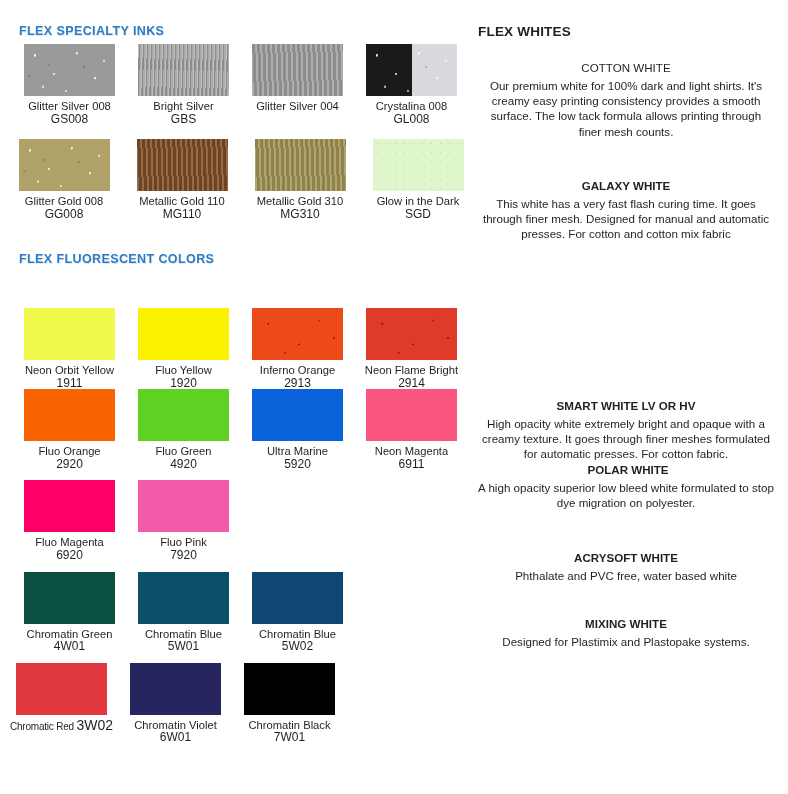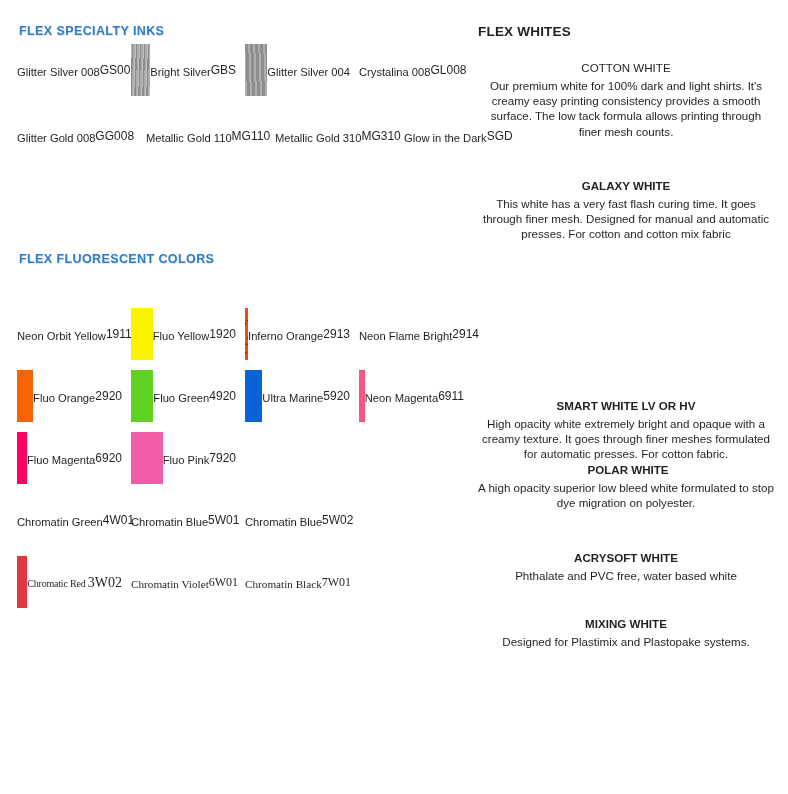--- a/index.html
+++ b/index.html
@@ -47,21 +47,21 @@
     width: 465px;
   }
   .swatch-row {
     display: flex;
     flex-direction: row;
   }
   .swatch-cell {
     width: 105px;
     margin-right: 9px;
     display: flex;
-    flex-direction: row;
+    flex-direction: column;
     align-items: center;
   }
   .swatch-cell:last-child { margin-right: 0; }
 
   .chip {
     width: 91px;
     height: 52px;
     position: relative;
     overflow: hidden;
     background: #cccccc;
@@ -241,21 +241,21 @@
             <div class="chip chip-dots" style="background: rgb(223, 245, 203);"></div>
             <div class="chip-label">Glow in the Dark</div>
             <div class="chip-code">SGD</div>
           </div>
         </div>
       </div>
 
     <div class="section-heading" id="heading-fluorescent">FLEX FLUORESCENT COLORS</div>
 
     <div class="swatch-grid" id="grid-fluorescent" style="top:308px;">
-        <div class="swatch-row" style="margin-bottom: 10px; padding-left: 17px;">
+        <div class="swatch-row" style="padding-left: 17px;">
           <div class="swatch-cell">
             <div class="chip" style="background: rgb(240, 249, 74);"></div>
             <div class="chip-label">Neon Orbit Yellow</div>
             <div class="chip-code">1911</div>
           </div>
           <div class="swatch-cell">
             <div class="chip" style="background: rgb(251, 242, 0);"></div>
             <div class="chip-label">Fluo Yellow</div>
             <div class="chip-code">1920</div>
           </div>
@@ -314,21 +314,21 @@
             <div class="chip" style="background: rgb(11, 79, 104);"></div>
             <div class="chip-label">Chromatin Blue</div>
             <div class="chip-code">5W01</div>
           </div>
           <div class="swatch-cell">
             <div class="chip" style="background: rgb(14, 71, 114);"></div>
             <div class="chip-label">Chromatin Blue</div>
             <div class="chip-code">5W02</div>
           </div>
         </div>
-        <div class="swatch-row" style="margin-bottom: 10px; padding-left: 17px; font-family: Liberation Serif, serif;">
+        <div class="swatch-row" style="margin-bottom: 10px; padding-left: 9px;">
           <div class="swatch-cell">
             <div class="chip" style="background: rgb(225, 56, 64);"></div>
             <div class="chip-label inline-code"><span class="cond">Chromatic Red </span><span class="big">3W02</span></div>
           </div>
           <div class="swatch-cell">
             <div class="chip" style="background: rgb(38, 37, 96);"></div>
             <div class="chip-label">Chromatin Violet</div>
             <div class="chip-code">6W01</div>
           </div>
           <div class="swatch-cell">

